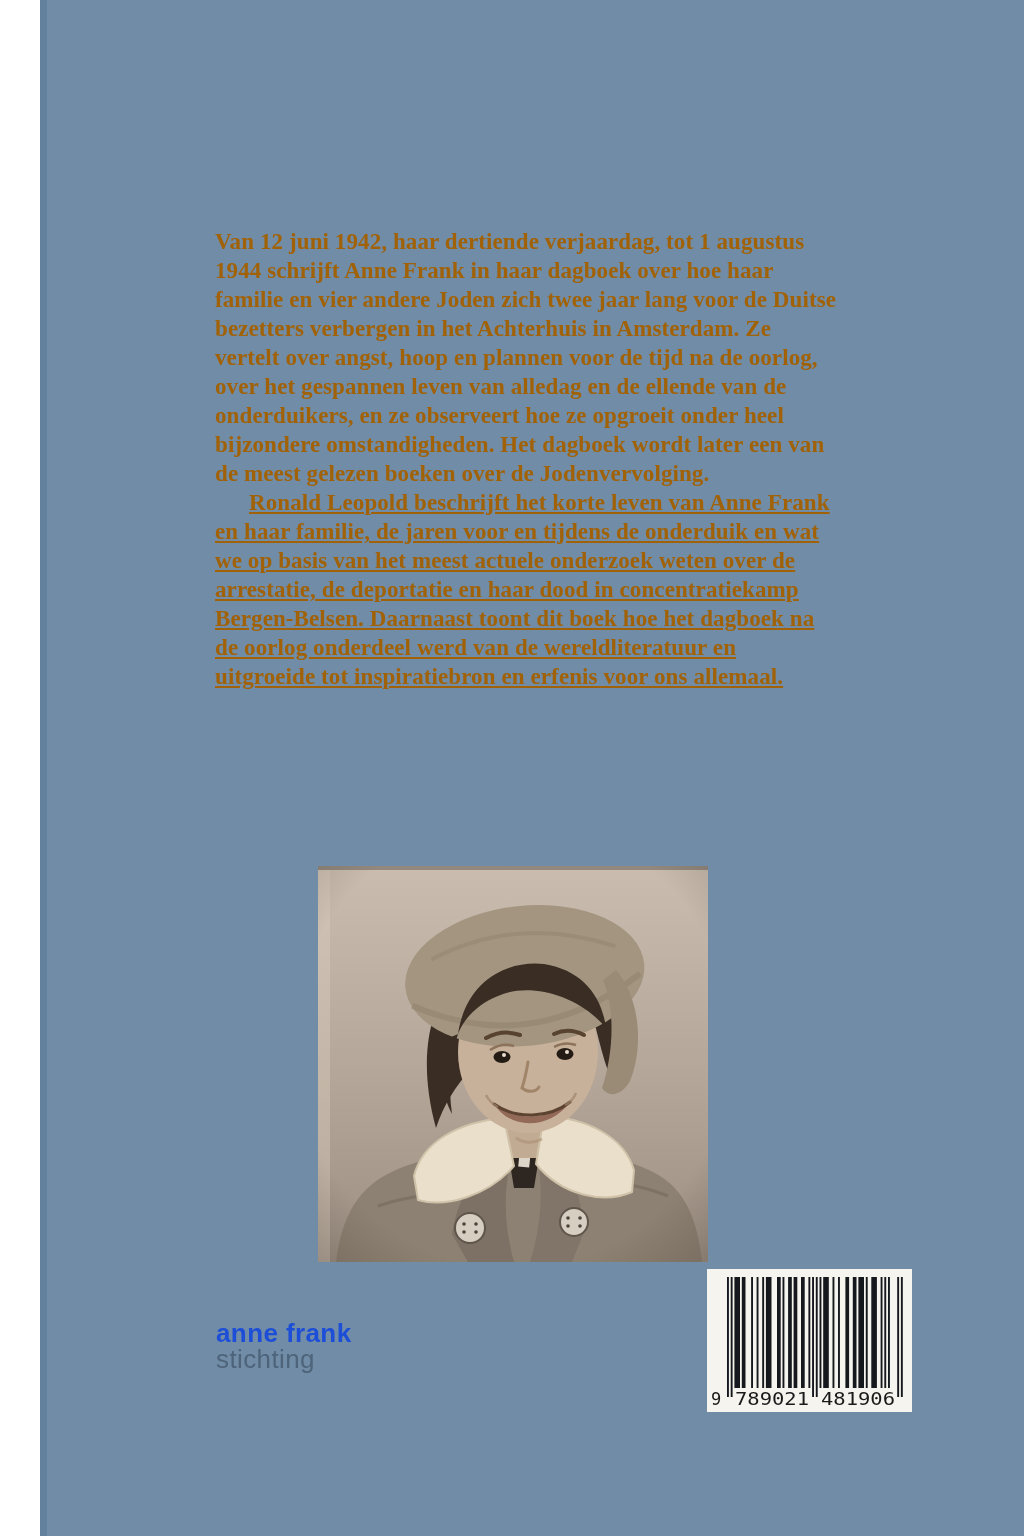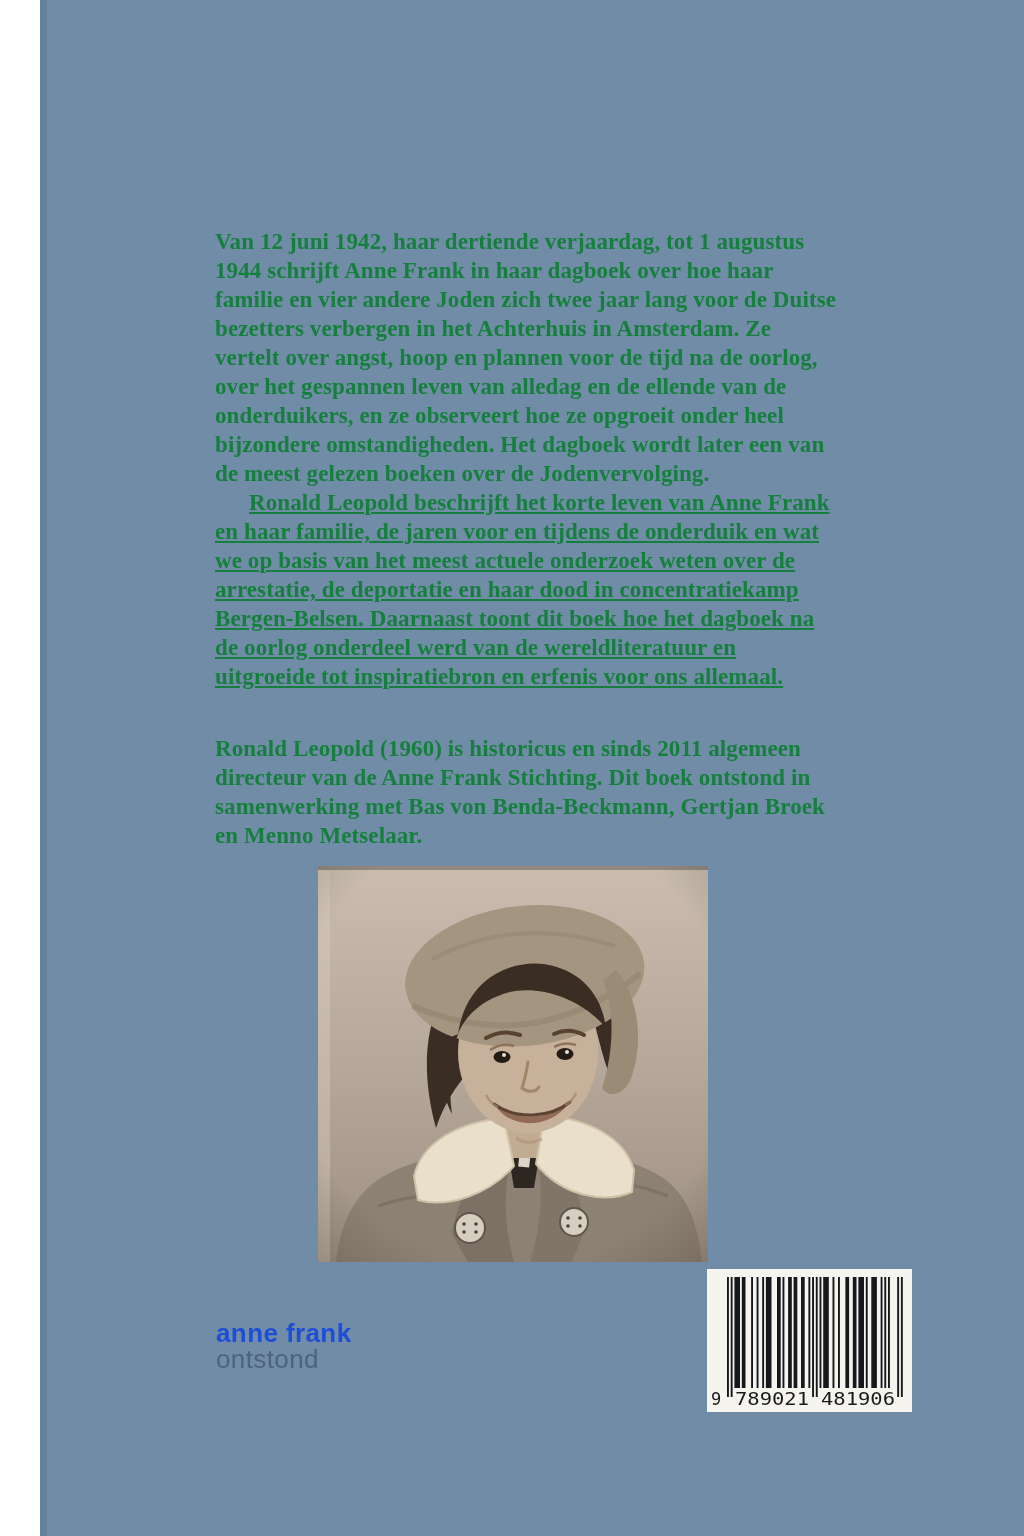--- a/index.html
+++ b/index.html
@@ -12,21 +12,21 @@
     background:#718ca6;
   }
   .spine-shadow{
     position:absolute;left:40px;top:0;width:7px;height:1536px;
     background:#63809c;
   }
   .blurb{
     position:absolute;left:215px;top:227px;width:626px;
     font-family:"Liberation Serif","DejaVu Serif",serif;
     font-weight:700;font-size:23px;line-height:29px;
-    color:#15803d;letter-spacing:0.1px;
+    color:#a16207;letter-spacing:0.1px;
   }
   .blurb p{margin:0;}
   .blurb p.indented{text-indent:34px;text-decoration:underline;}
   .blurb p.spaced{margin-top:43px;}
   .photo{
     position:absolute;left:318px;top:866px;width:390px;height:396px;
   }
   .photo svg{display:block;}
   .publisher-logo{
     position:absolute;left:216px;top:1320px;
@@ -47,21 +47,20 @@
 </style>
 </head>
 <body>
 
 <div class="cover"></div>
 <div class="spine-shadow"></div>
 
 <div class="blurb">
   <p>Van 12 juni 1942, haar dertiende verjaardag, tot 1 augustus 1944 schrijft Anne Frank in haar dagboek over hoe haar familie en vier andere Joden zich twee jaar lang voor de Duitse bezetters verbergen in het Achterhuis in Amsterdam. Ze vertelt over angst, hoop en plannen voor de tijd na de oorlog, over het gespannen leven van alledag en de ellende van de onderduikers, en ze observeert hoe ze opgroeit onder heel bijzondere omstandigheden. Het dagboek wordt later een van de meest gelezen boeken over de Jodenvervolging.</p>
   <p class="indented">Ronald Leopold beschrijft het korte leven van Anne Frank en haar familie, de jaren voor en tijdens de onderduik en wat we op basis van het meest actuele onderzoek weten over de arrestatie, de deportatie en haar dood in concentratiekamp Bergen-Belsen. Daarnaast toont dit boek hoe het dagboek na de oorlog onderdeel werd van de wereldliteratuur en uitgroeide tot inspiratiebron en erfenis voor ons allemaal.</p>
-  <p class="spaced">Ronald Leopold (1960) is historicus en sinds 2011 algemeen directeur van de Anne Frank Stichting. Dit boek ontstond in samenwerking met Bas von Benda-Beckmann, Gertjan Broek en Menno Metselaar.</p>
 </div>
 
 <div class="photo" role="img" aria-label="Zwart-wit portret van de jonge Anne Frank met hoed en jas met lichte kraag">
   <svg width="390" height="396" viewBox="0 0 390 396">
     <defs>
       <linearGradient id="bgGrad" x1="0" y1="0" x2="0" y2="1">
         <stop offset="0" stop-color="#cabdb0"></stop>
         <stop offset="0.55" stop-color="#b3a597"></stop>
         <stop offset="1" stop-color="#9d9084"></stop>
       </linearGradient>
@@ -132,21 +131,21 @@
     <circle cx="250" cy="352" r="1.8" fill="#4c423a"></circle>
       <circle cx="262" cy="352" r="1.8" fill="#4c423a"></circle>
     <circle cx="250" cy="360" r="1.8" fill="#4c423a"></circle>
       <circle cx="262" cy="360" r="1.8" fill="#4c423a"></circle>
     <rect x="0" y="0" width="390" height="396" fill="url(#vg)"></rect>
   </svg>
 </div>
 
 <div class="publisher-logo">
   <div class="publisher-line1">anne frank</div>
-  <div class="publisher-line2">ontstond</div>
+  <div class="publisher-line2">stichting</div>
 </div>
 
 <div class="barcode-box">
   <svg width="205" height="143" viewBox="0 0 205 143">
     <rect x="0" y="0" width="205" height="143" fill="#f6f4ee"></rect>
     <g fill="#15181c">
 
       <rect x="20.0" y="8" width="1.9" height="120"></rect>
       <rect x="23.7" y="8" width="1.9" height="120"></rect>
       <rect x="105.1" y="8" width="1.9" height="120"></rect>

